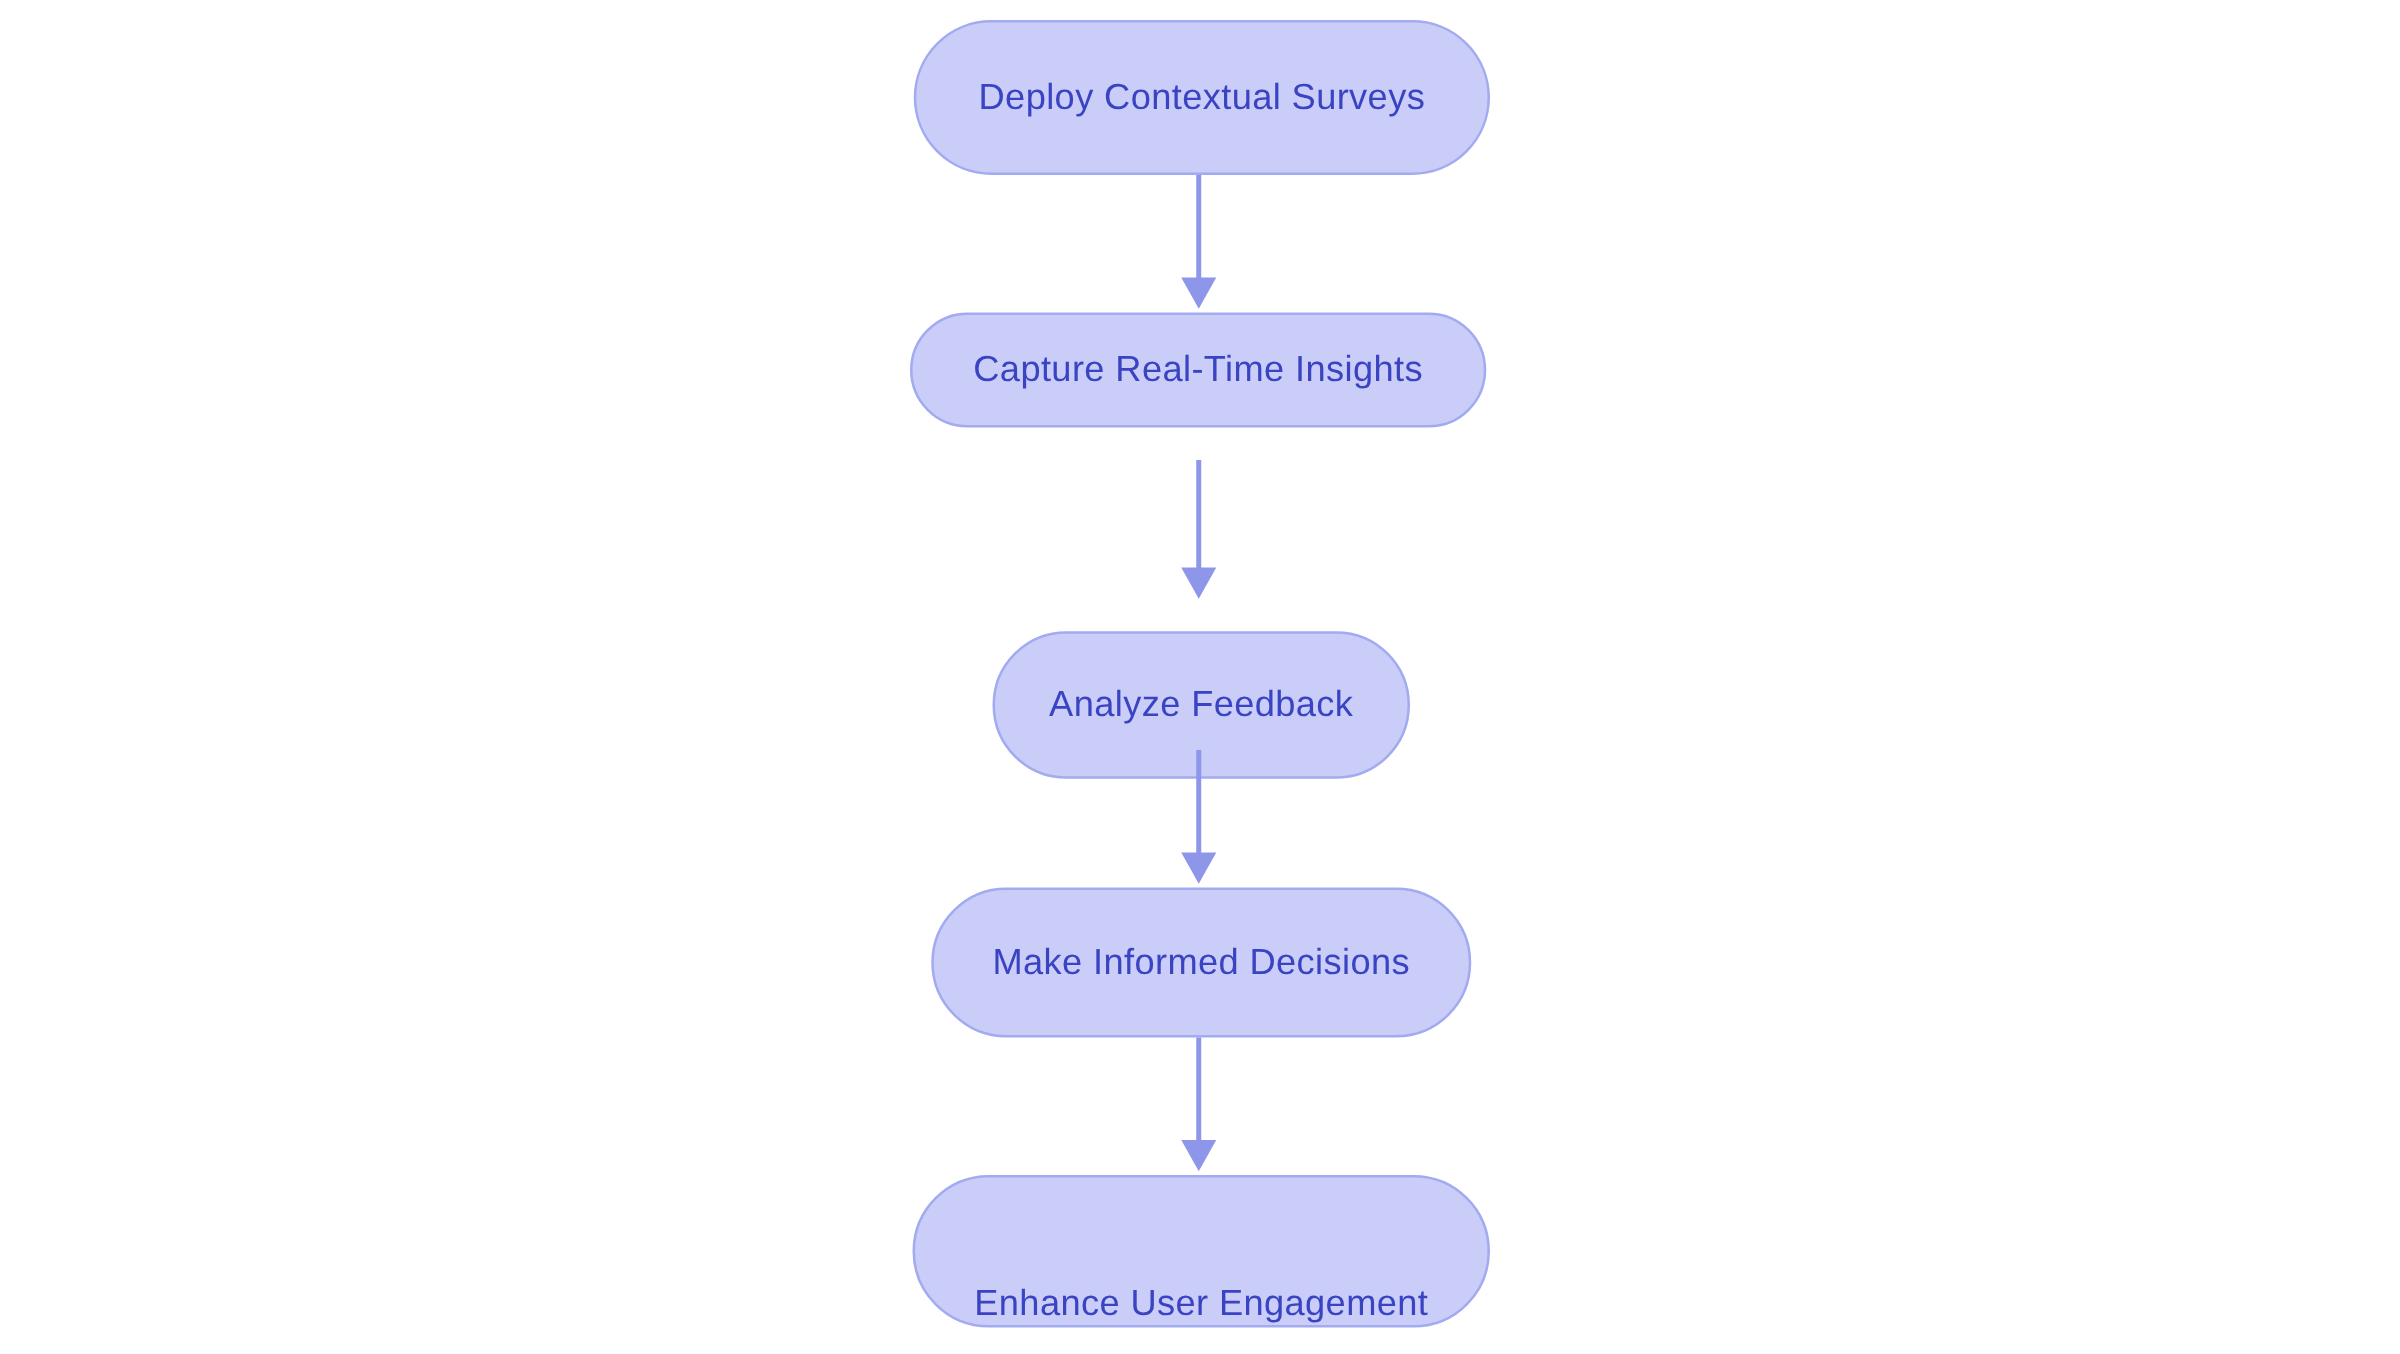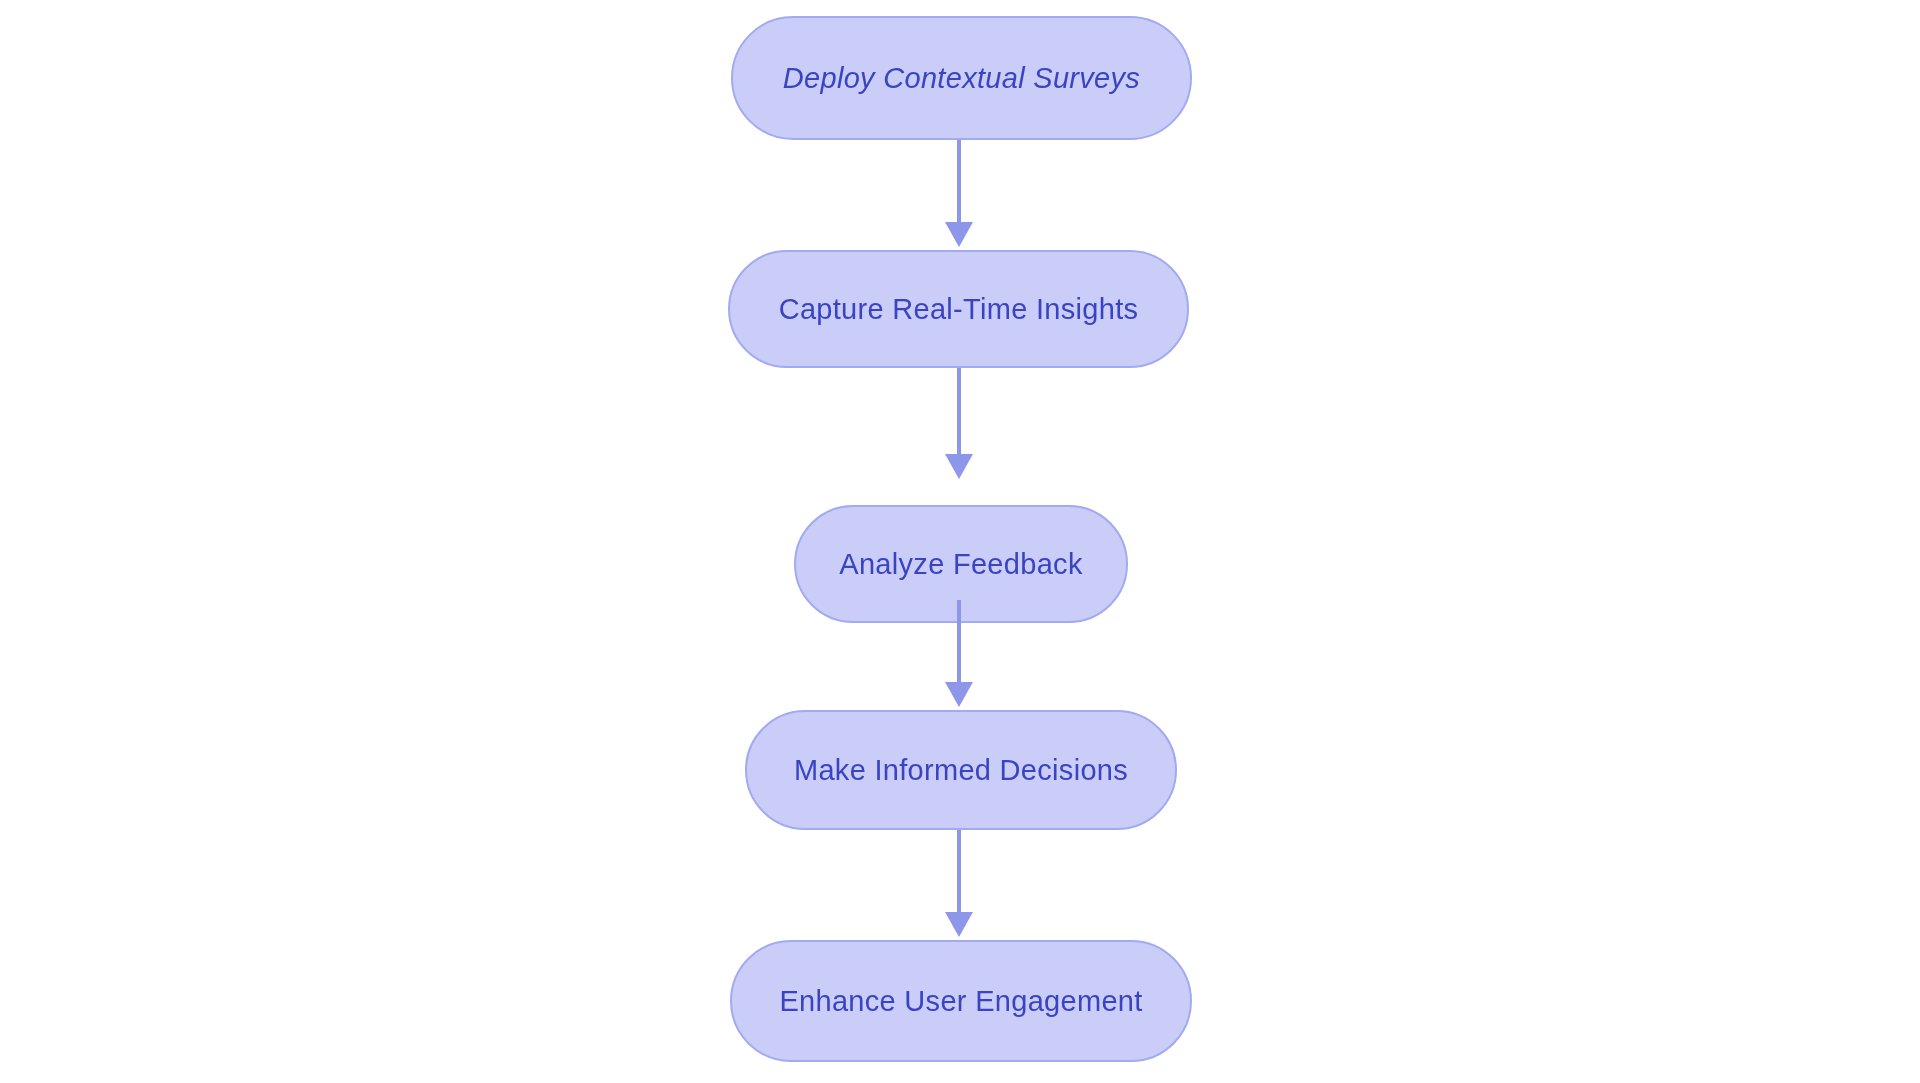--- a/index.html
+++ b/index.html
@@ -33,25 +33,25 @@
     display: flex;
     align-items: center;
     justify-content: center;
   }
   .flow-node .node-label {
     color: var(--node-text);
     font-size: 29px;
     letter-spacing: 0.3px;
     white-space: nowrap;
   }
-  .n1 { left: 731px; top: 16px;  width: 461px; height: 124px; font-style: italic; }
-  .n2 { left: 728px; top: 250px; width: 461px; height: 118px; align-items: center; }
+  .n1 { left: 731px; top: 16px;  width: 461px; height: 124px; }
+  .n2 { left: 728px; top: 250px; width: 461px; height: 92px; align-items: center; }
   .n3 { left: 794px; top: 505px; width: 334px; height: 118px; }
   .n4 { left: 745px; top: 710px; width: 432px; height: 120px; align-items: center; }
-  .n5 { left: 730px; top: 940px; width: 462px; height: 122px; }
+  .n5 { left: 730px; top: 940px; width: 462px; height: 122px; align-items: flex-end; }
   .flow-arrow {
     position: absolute;
     left: 945px;
     width: 28px;
     display: flex;
     flex-direction: column;
     align-items: center;
   }
   .a1 { top: 140px; height: 107px; }
   .a2 { top: 368px; height: 111px; }

